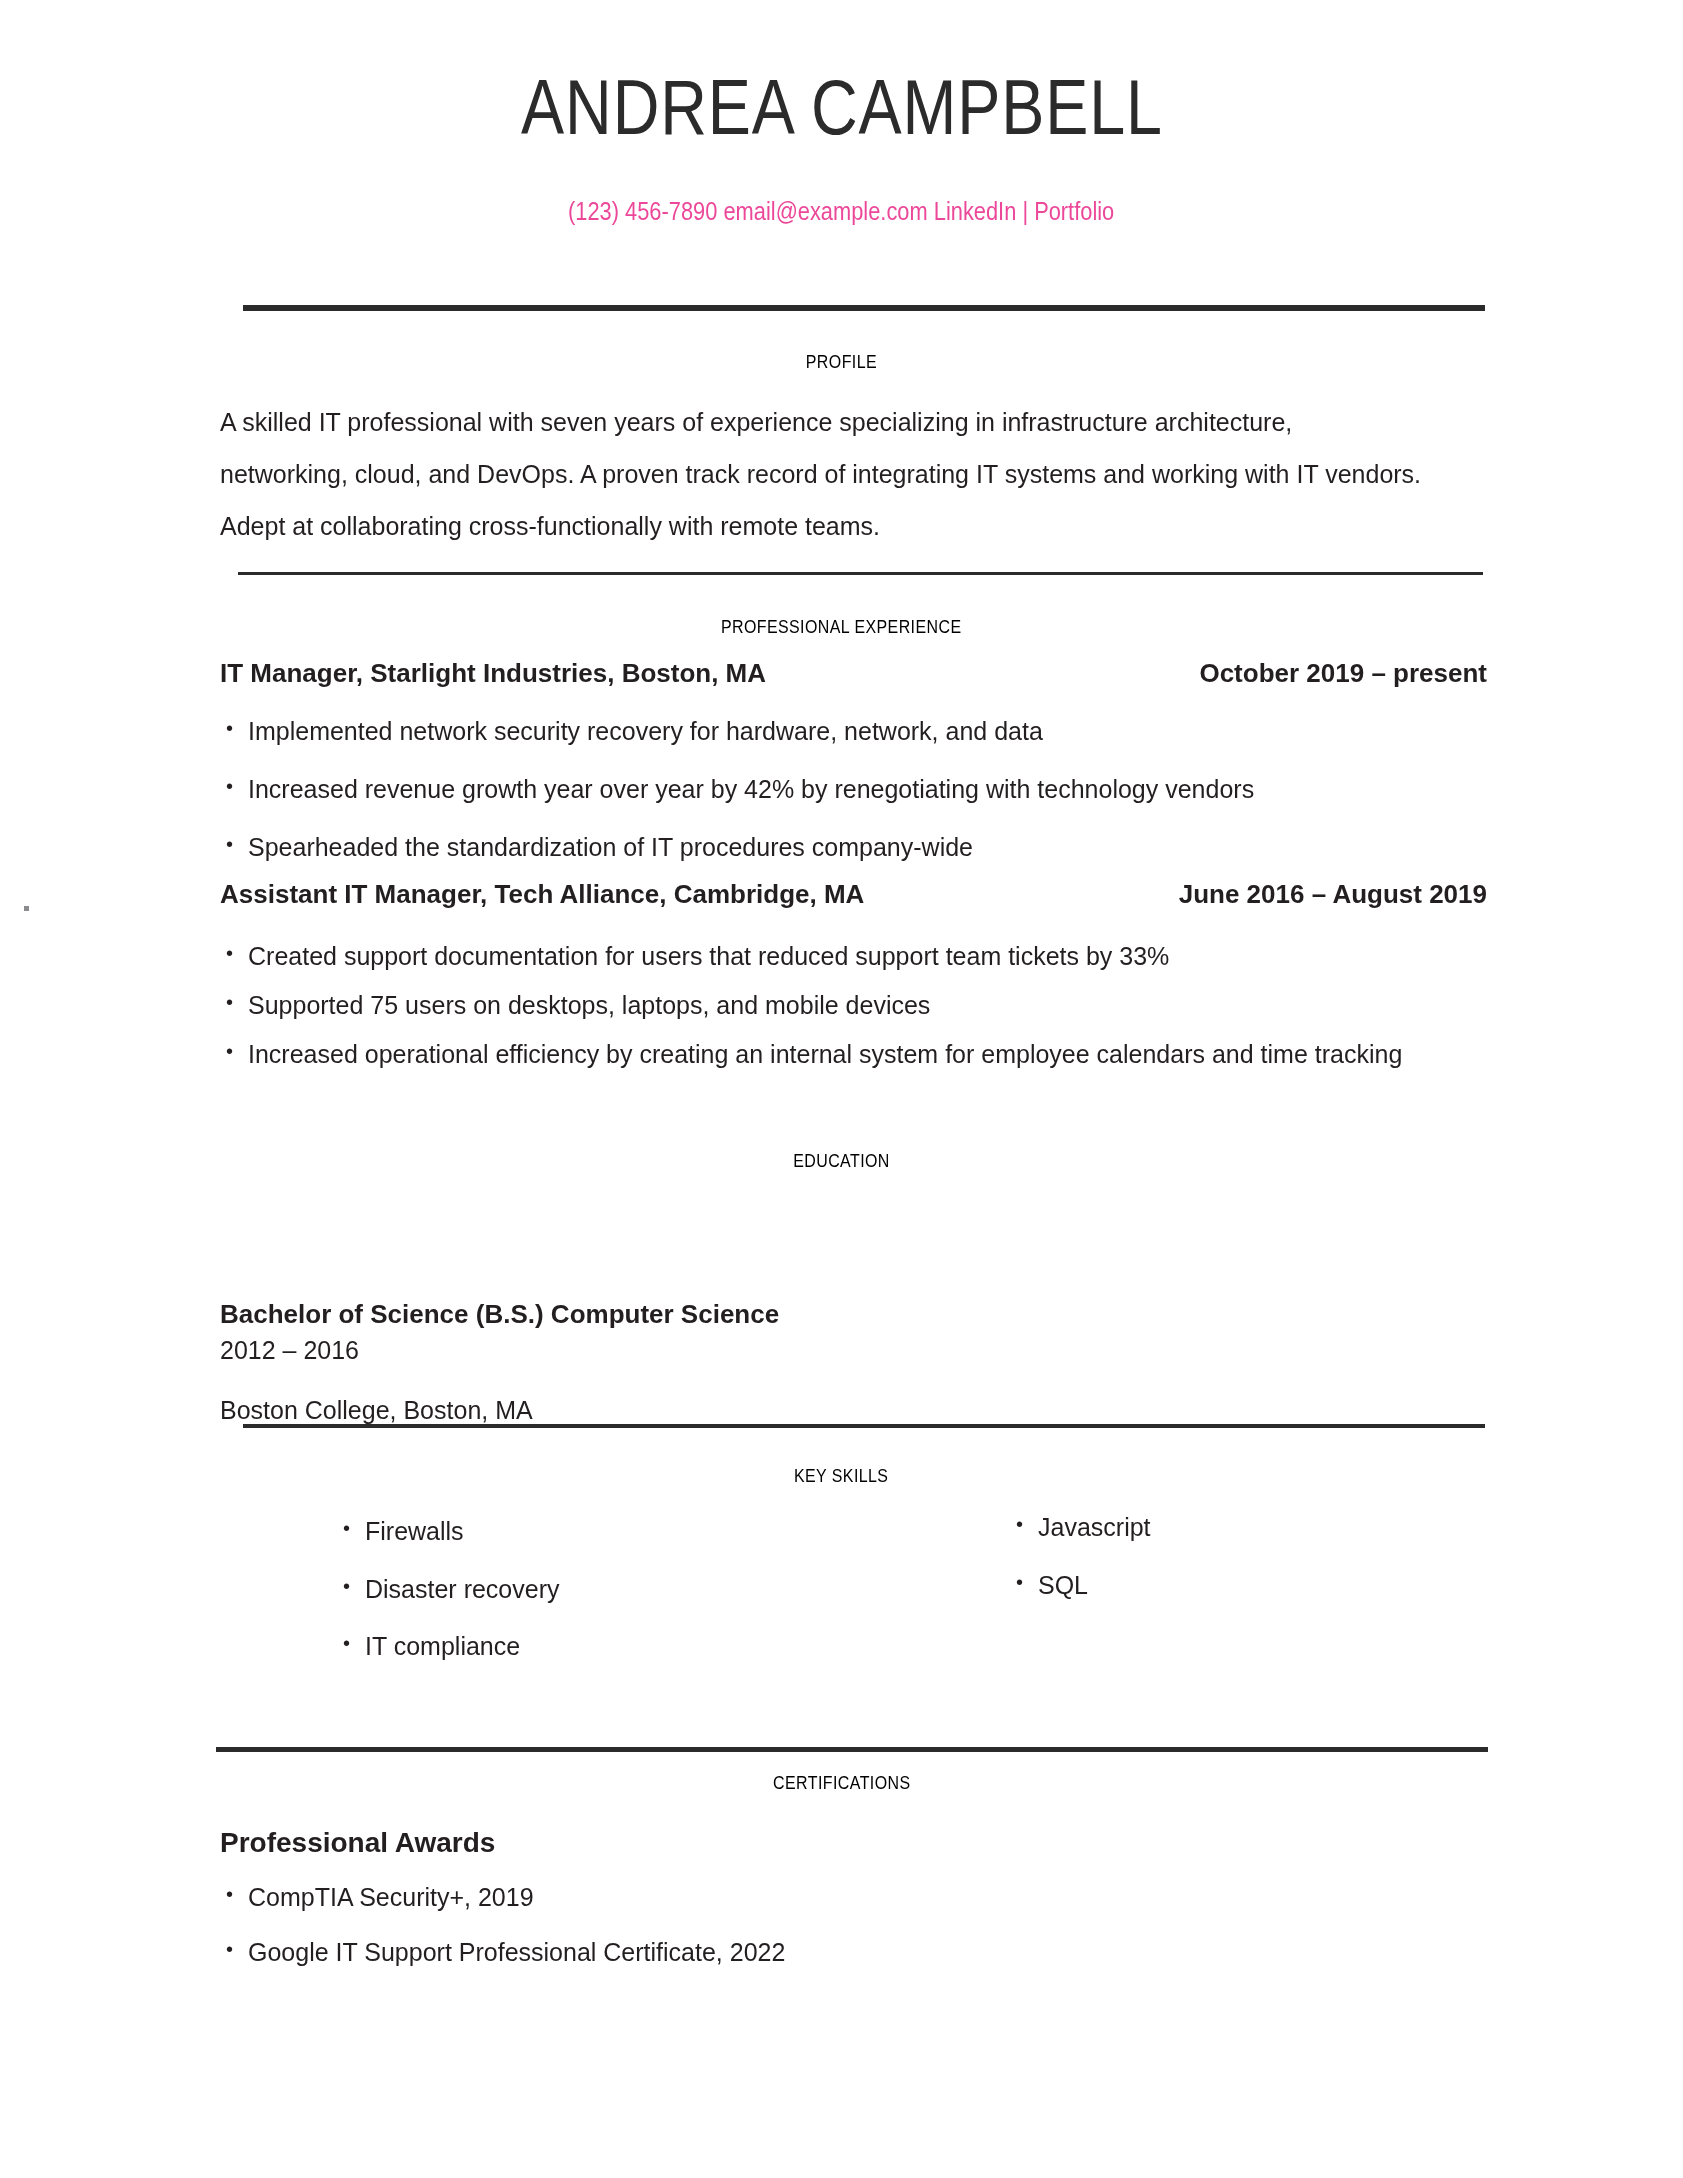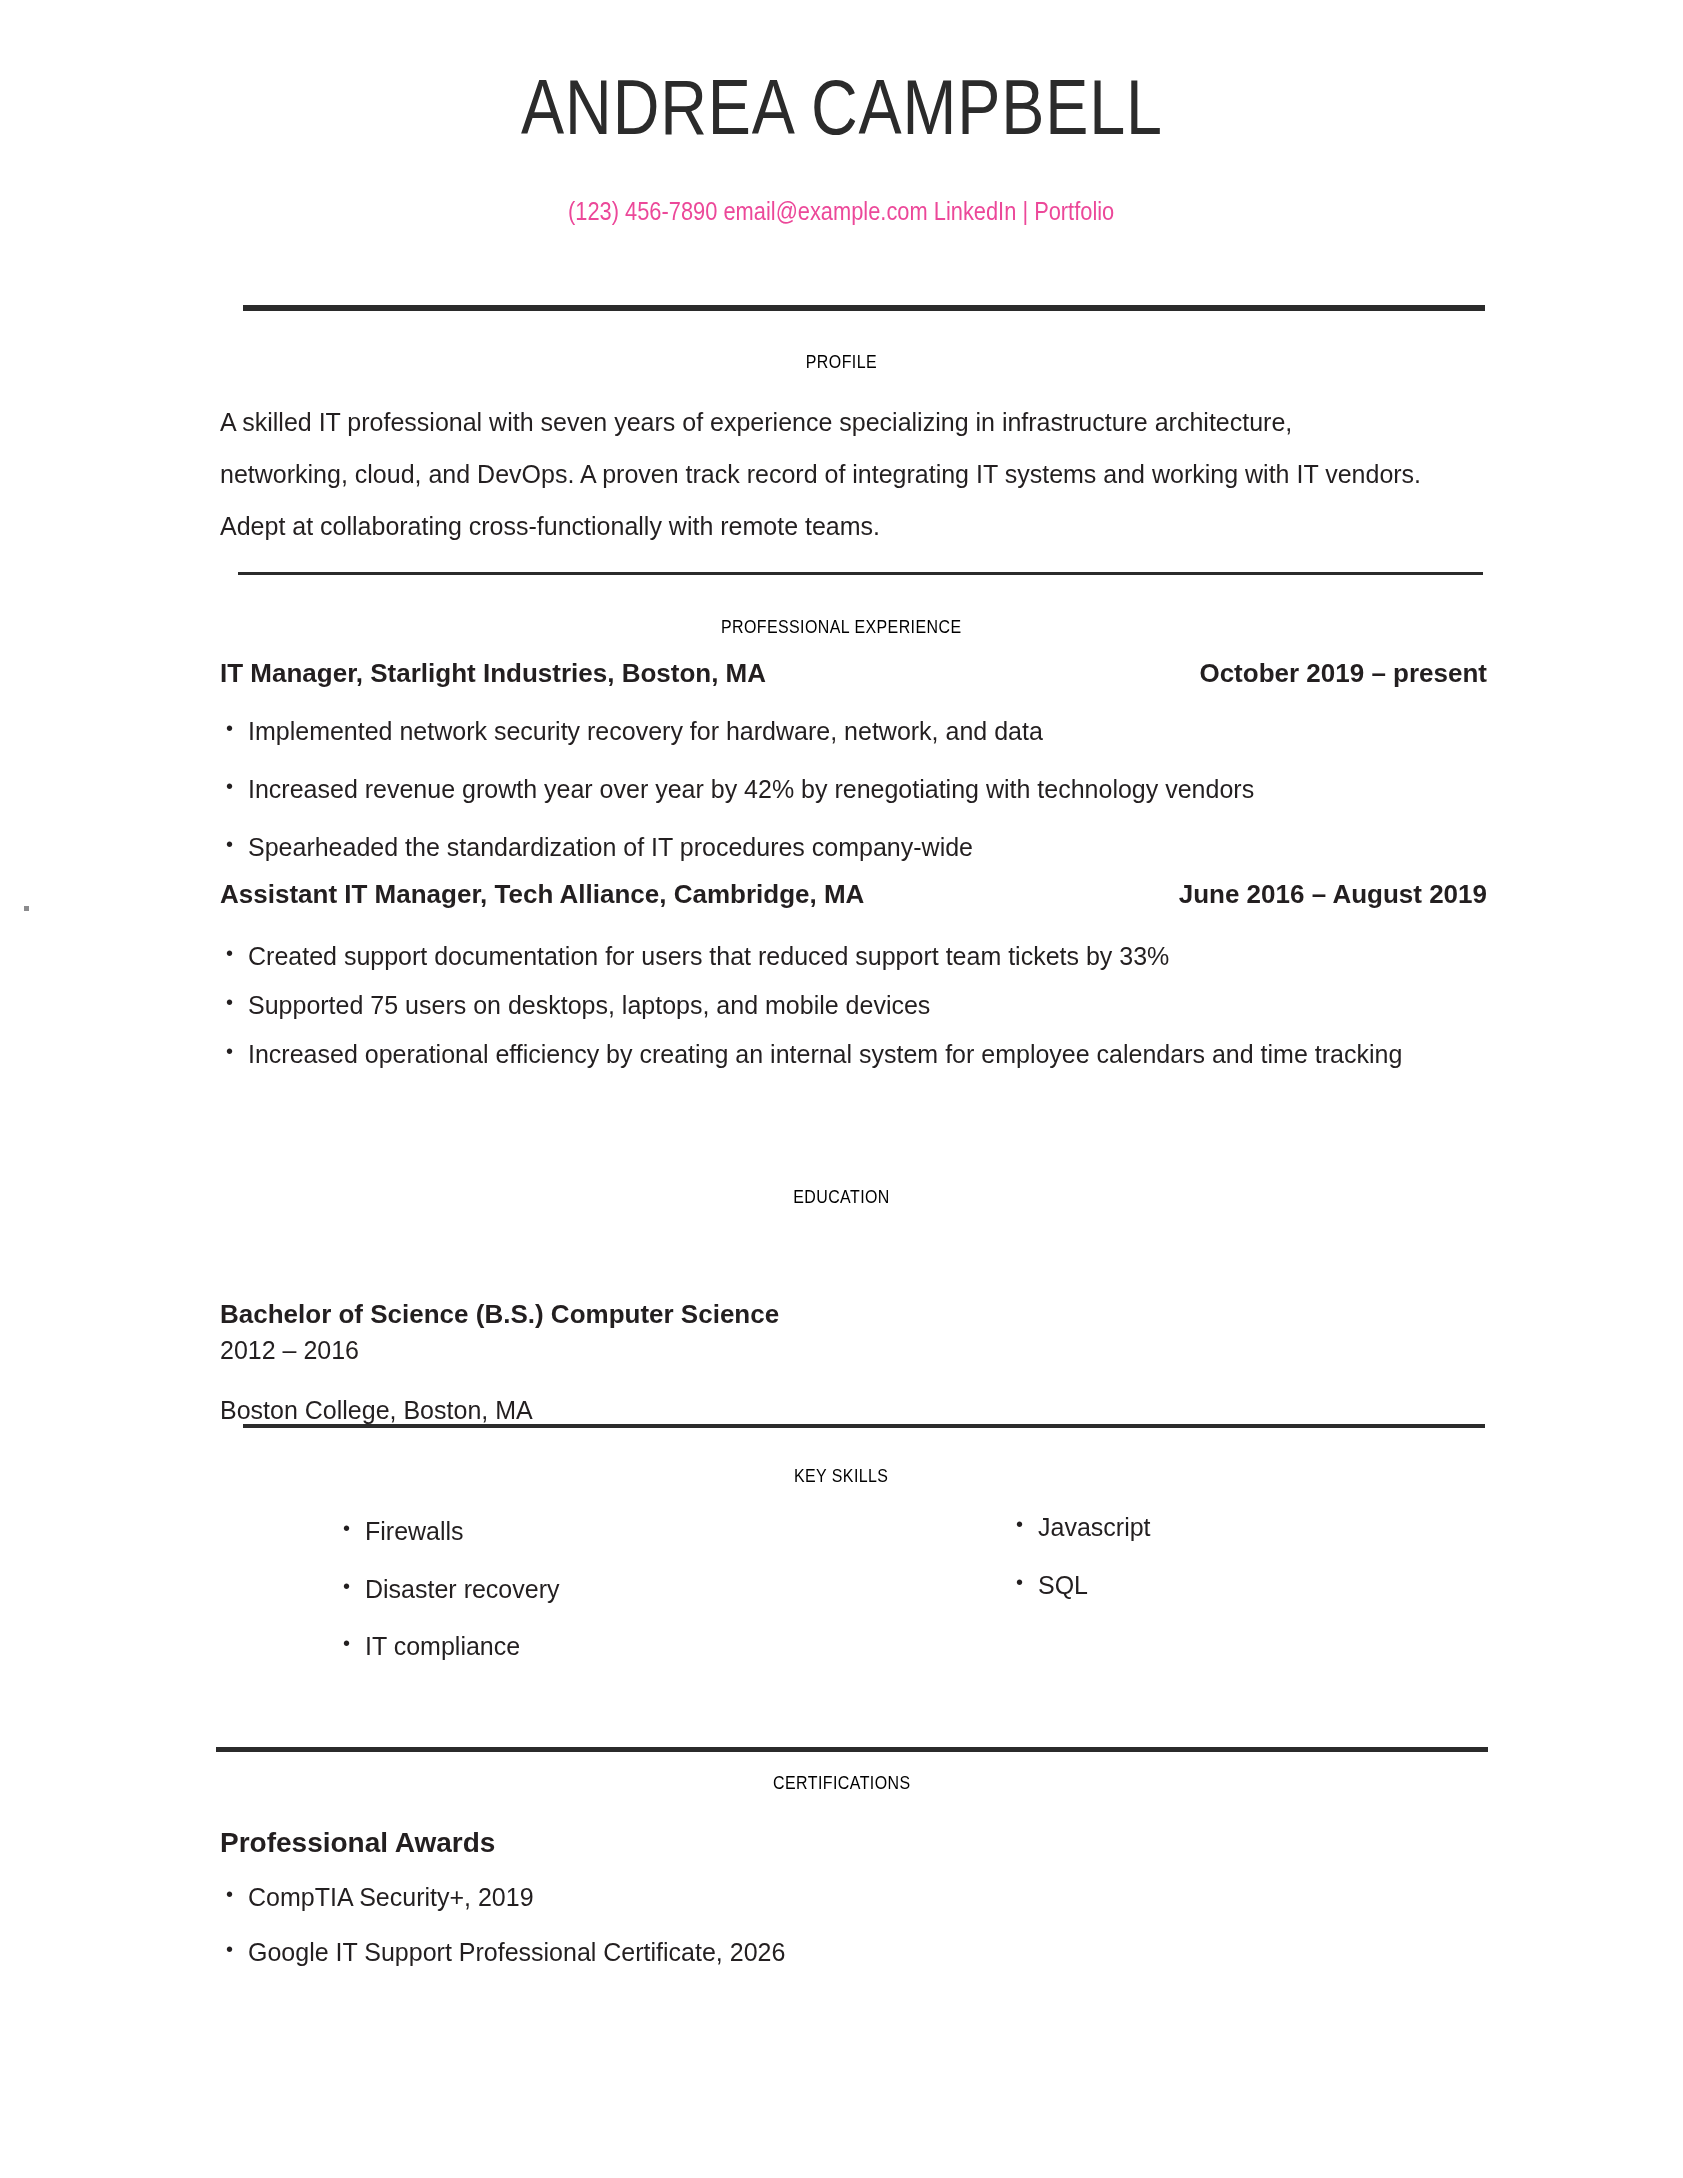--- a/index.html
+++ b/index.html
@@ -78,21 +78,21 @@
     position: absolute;
     left: 0; right: 0;
     text-align: center;
     font-size: 19px;
     font-weight: normal;
     letter-spacing: 0.5px;
     color: #000000;
   }
   .h-profile { top: 351px; }
   .h-exp     { top: 616px; }
-  .h-edu     { top: 1186px; }
+  .h-edu     { top: 1150px; }
   .h-skills  { top: 1465px; }
   .h-cert    { top: 1772px; }
 
   .body-block {
     position: absolute;
     left: 220px;
     width: 1188px;
     font-size: 25px;
     line-height: 52px;
     color: #231f20;
@@ -306,18 +306,18 @@
 
   <div class="rule rule-cert"></div>
 
   <div class="section-head h-cert">
     <span class="cond-c">CERTIFICATIONS</span>
   </div>
   <div class="certs">
     <div class="certs-sub">Professional Awards</div>
     <ul>
       <li>CompTIA Security+, 2019</li>
-      <li>Google IT Support Professional Certificate, 2026</li>
+      <li>Google IT Support Professional Certificate, 2022</li>
     </ul>
   </div>
 
 </div>
 
 
 </body></html>

